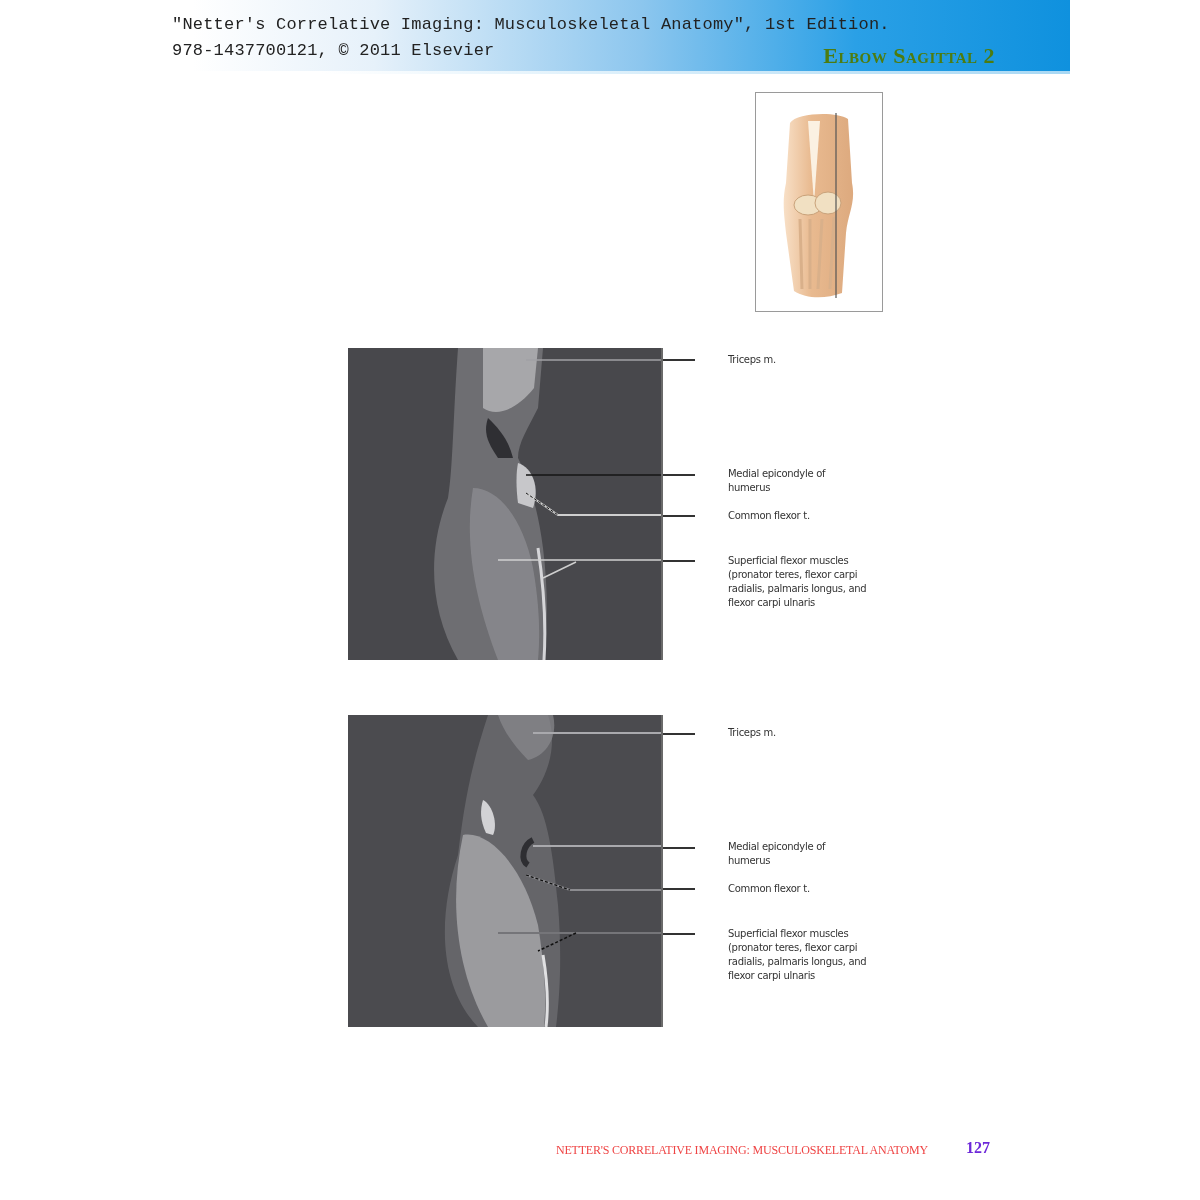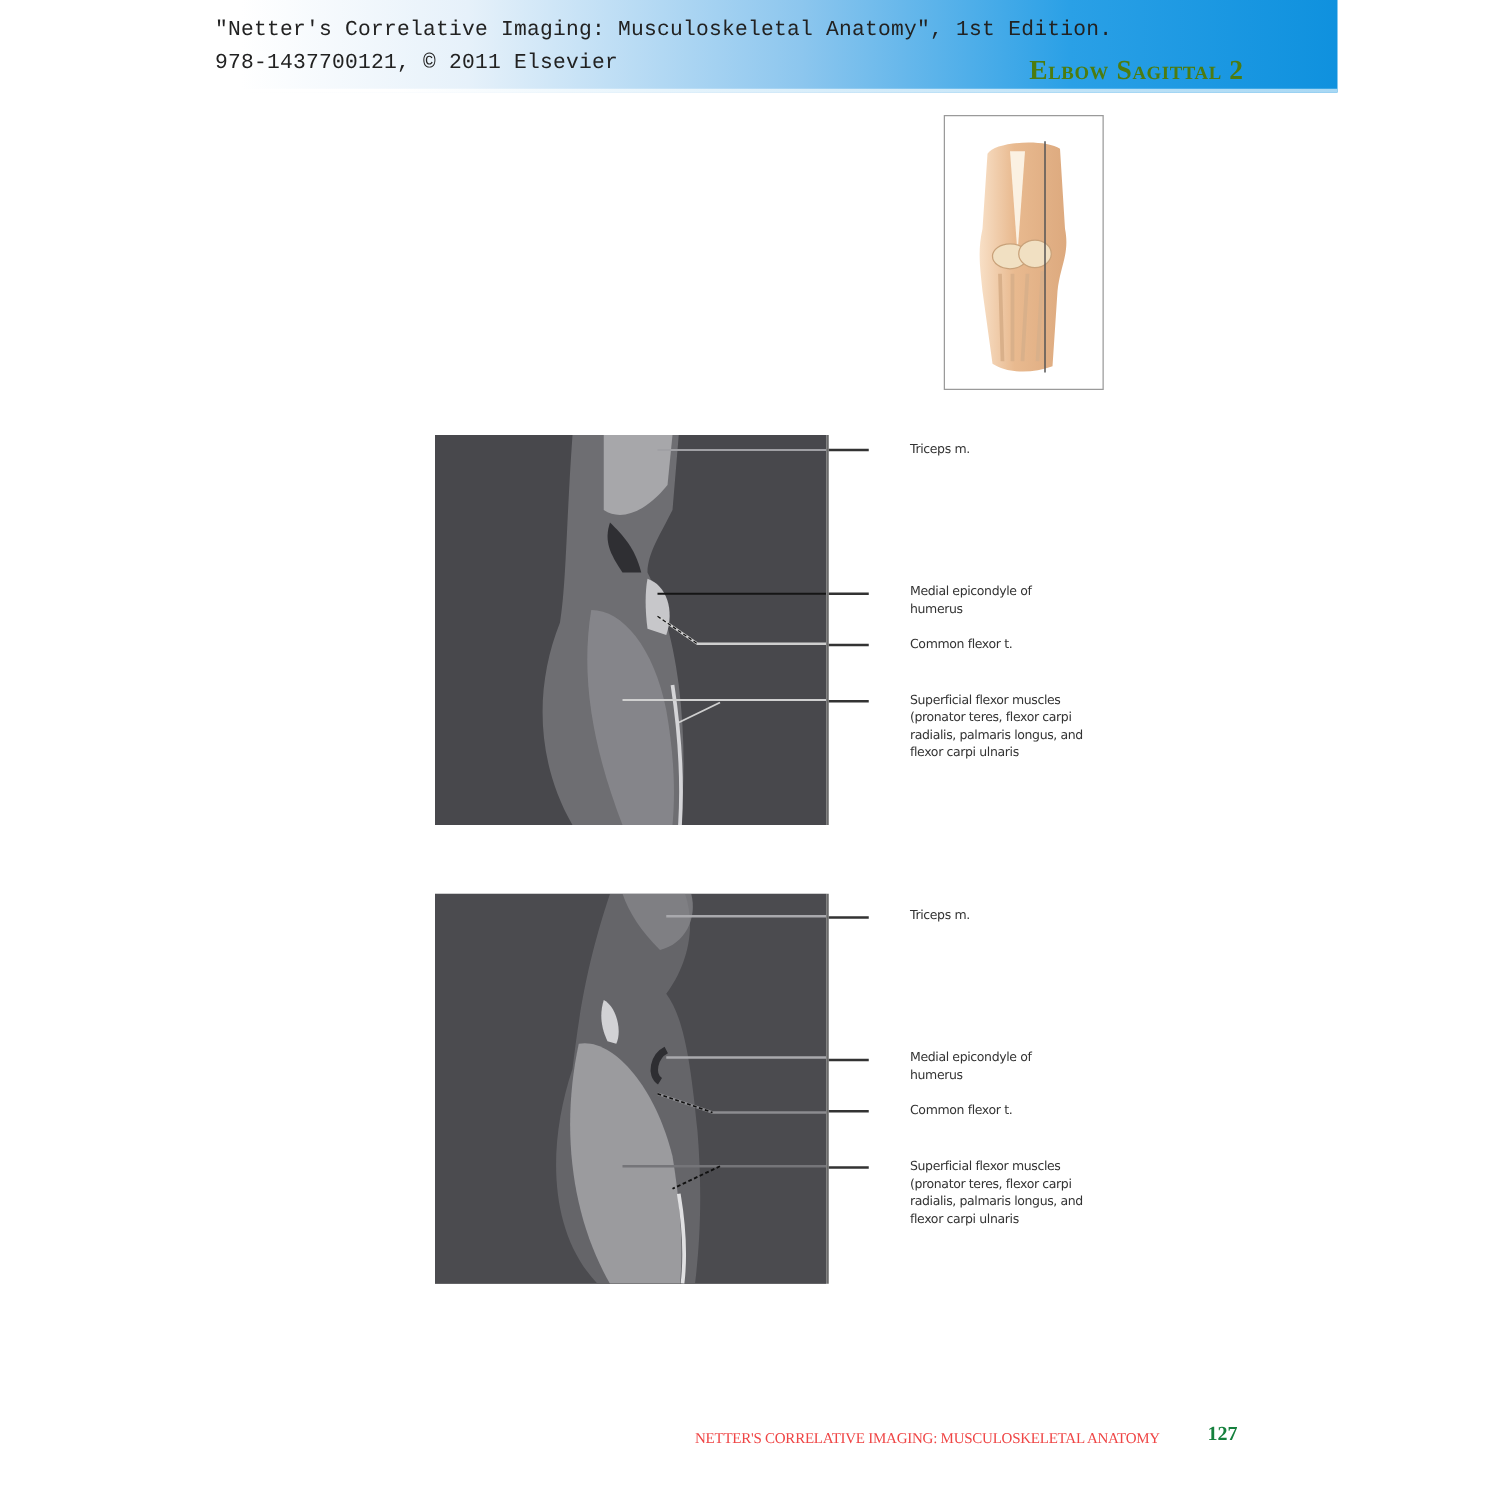--- a/index.html
+++ b/index.html
@@ -19,21 +19,21 @@
   .mri svg { width:100%; height:100%; display:block; }
   .mri.top { top:348px; }
   .mri.bottom { top:715px; }
 
   .vbar { position:absolute; left:661px; width:2px; background:#6a6a6a; }
 
   .label { position:absolute; left:701px; font-family:"DejaVu Sans", sans-serif; font-size:10px; line-height:14px; color:#333; width:170px; letter-spacing:-0.3px;margin-left:27px; }
   .leader { position:absolute; height:2px; background:#333; }
 
   .footer-text { position:absolute; left:556px; top:1143px; font-family:"Liberation Serif", serif; font-size:12px; color:#ef4444; letter-spacing:-0.2px; text-transform:uppercase; }
-  .page-num { position:absolute; left:966px; top:1139px; font-family:"Liberation Serif", serif; font-weight:bold; font-size:16px; color:#15803d; }
+  .page-num { position:absolute; left:966px; top:1139px; font-family:"Liberation Serif", serif; font-weight:bold; font-size:16px; color:#6d28d9; }
 </style>
 </head>
 <body>
 
 <div class="header-band"></div>
 <div class="citation l1">"Netter's Correlative Imaging: Musculoskeletal Anatomy", 1st Edition.</div>
 <div class="citation l2">978-1437700121, © 2011 Elsevier</div>
 <div class="section-title">Elbow Sagittal 2</div>
 
 <div class="thumb">

